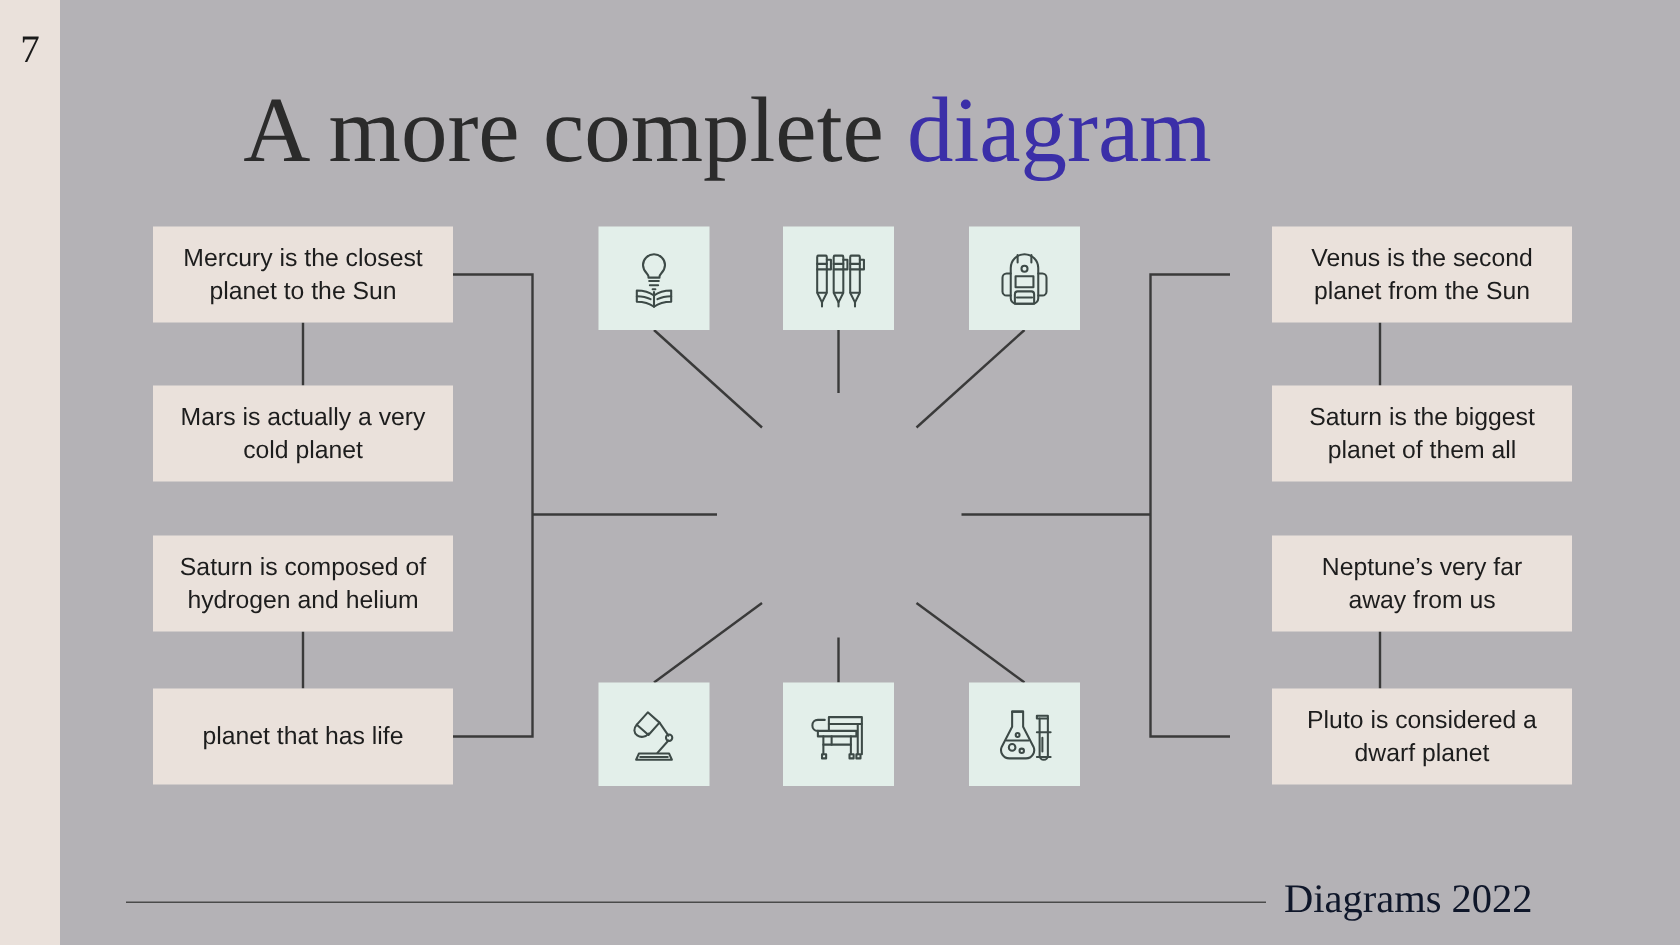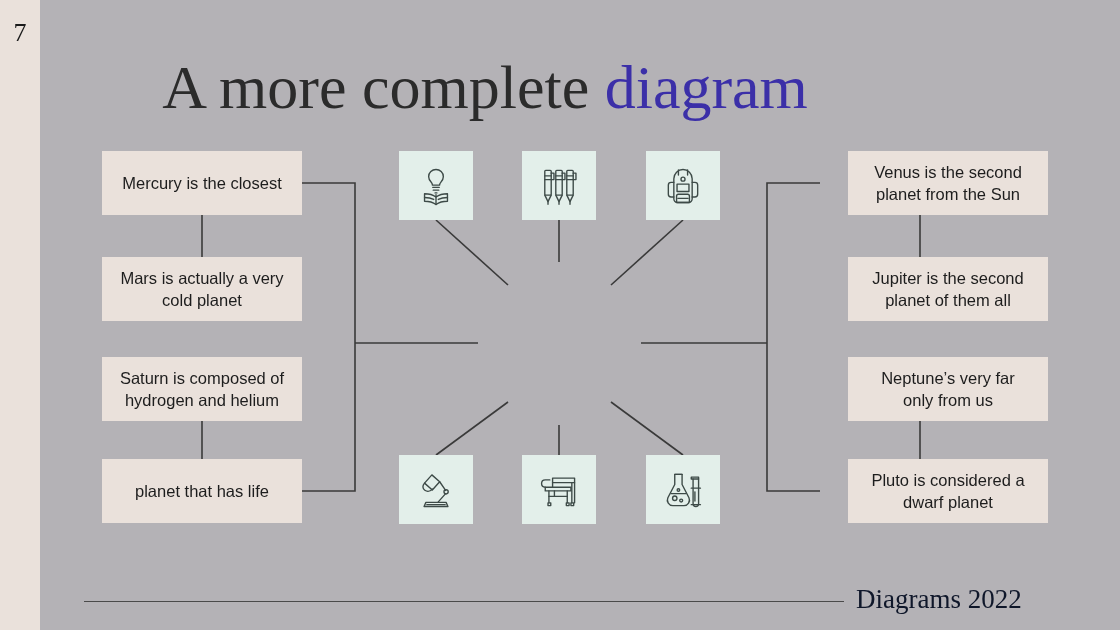--- a/index.html
+++ b/index.html
@@ -177,20 +177,21 @@
 
       <line x1="508" y1="402" x2="436" y2="455"></line>
       <line x1="559" y1="425" x2="559" y2="455"></line>
       <line x1="611" y1="402" x2="683" y2="455"></line>
     </g>
   </svg>
 
   <div class="txtbox left-box row1">
     <div>
       <span>Mercury is the closest</span>
+      <span>planet to the Sun</span>
     </div>
   </div>
   <div class="txtbox left-box row2">
     <div>
       <span>Mars is actually a very</span>
       <span>cold planet</span>
     </div>
   </div>
   <div class="txtbox left-box row3">
     <div>
@@ -205,28 +206,28 @@
   </div>
 
   <div class="txtbox right-box row1">
     <div>
       <span>Venus is the second</span>
       <span>planet from the Sun</span>
     </div>
   </div>
   <div class="txtbox right-box row2">
     <div>
-      <span>Jupiter is the second</span>
+      <span>Saturn is the biggest</span>
       <span>planet of them all</span>
     </div>
   </div>
   <div class="txtbox right-box row3">
     <div>
       <span>Neptune’s very far</span>
-      <span>only from us</span>
+      <span>away from us</span>
     </div>
   </div>
   <div class="txtbox right-box row4">
     <div>
       <span>Pluto is considered a</span>
       <span>dwarf planet</span>
     </div>
   </div>
 
   <div class="tile tile-c1 tile-top">

